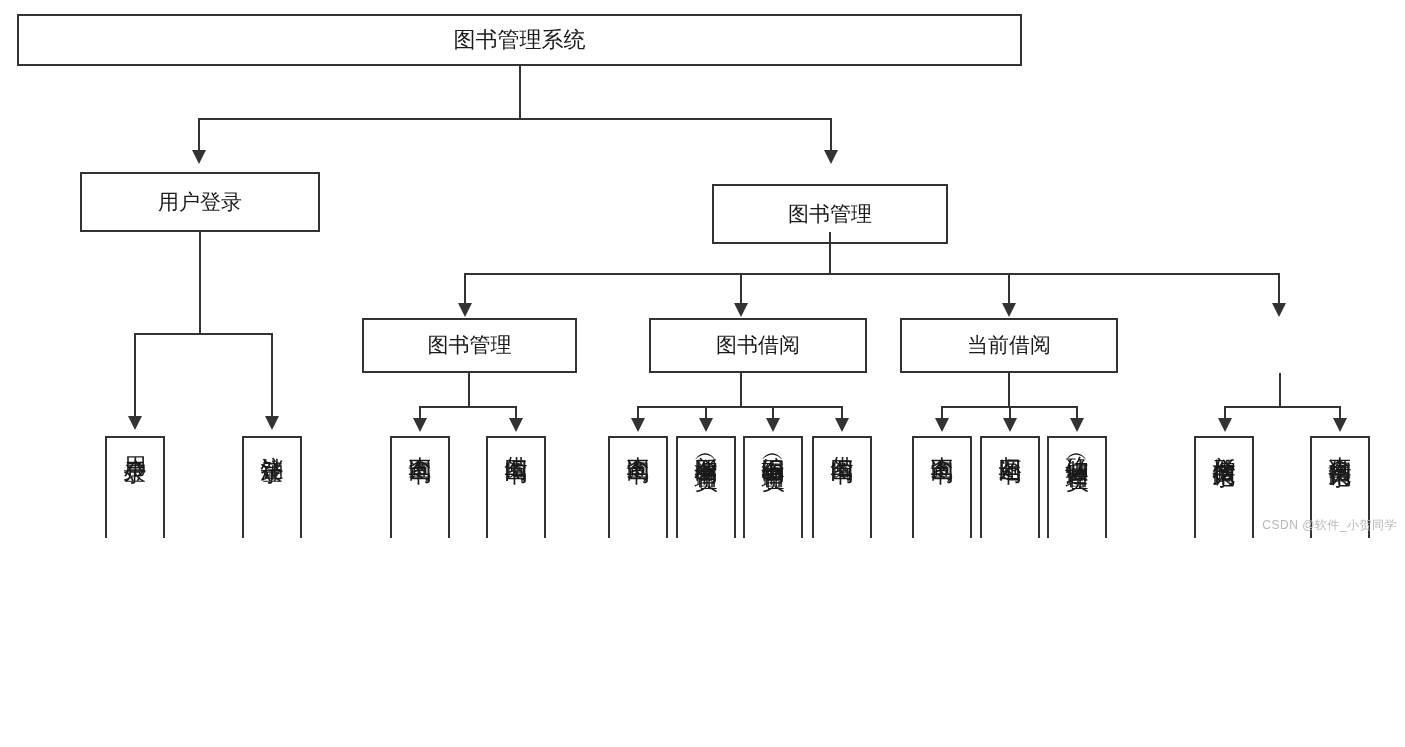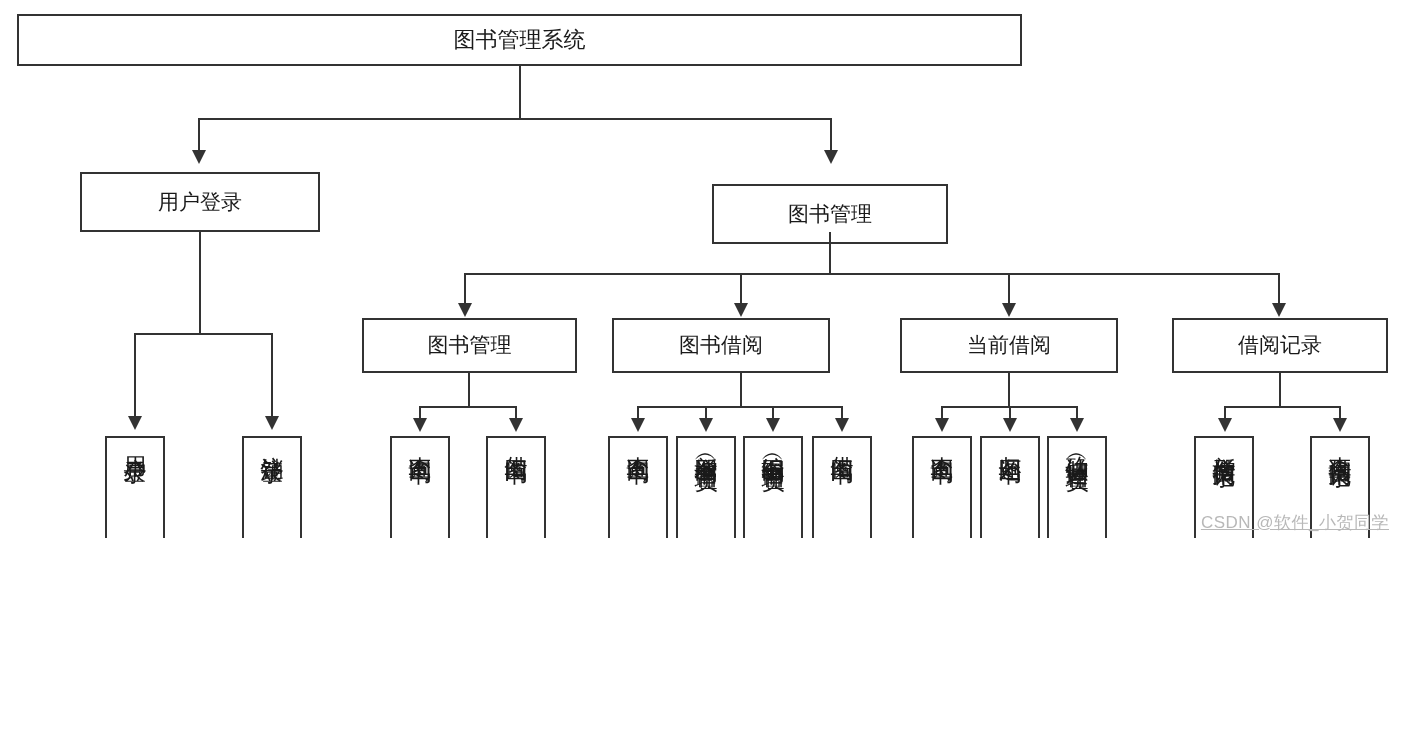--- a/index.html
+++ b/index.html
@@ -65,27 +65,26 @@
     position: absolute;
     width: 0;
     height: 0;
     border-left: 7px solid transparent;
     border-right: 7px solid transparent;
     border-top: 14px solid #333333;
   }
   
   #watermark {
     position: absolute;
-    right: 16px;
+    right: 8px;
     bottom: 4px;
-    font-size: 17px;
+    font-size: 12px;
     color: #b8b8b8;
     white-space: nowrap;
     letter-spacing: 0.5px;
-    text-decoration: underline;
   }
 </style>
 </head>
 <body>
 
 <div id="canvas">
 
   <div class="node horiz root" style="left:17px; top:14px; width:1005px; height:52px;">
     <span class="label">图书管理系统</span>
   </div>
@@ -123,28 +122,25 @@
   <div class="seg vline" style="left:740px; top:273px; width:2px; height:32px;"></div>
   <div class="arrow" style="left:734px; top:303px;"></div>
   <div class="seg vline" style="left:1008px; top:273px; width:2px; height:32px;"></div>
   <div class="arrow" style="left:1002px; top:303px;"></div>
   <div class="seg vline" style="left:1278px; top:273px; width:2px; height:32px;"></div>
   <div class="arrow" style="left:1272px; top:303px;"></div>
 
   <div class="node horiz" style="left:362px; top:318px; width:215px; height:55px;">
     <span class="label">图书管理</span>
   </div>
-  <div class="node horiz" style="left:612px; top:318px; width:218px; height:55px;">
+  <div class="node horiz" style="left:649px; top:318px; width:218px; height:55px;">
     <span class="label">图书借阅</span>
   </div>
   <div class="node horiz" style="left:900px; top:318px; width:218px; height:55px;align-items:center;">
     <span class="label">当前借阅</span>
-  </div>
-  <div class="node horiz" style="left:1172px; top:318px; width:216px; height:55px;">
-    <span class="label">借阅记录</span>
   </div>
 
   <div class="seg vline" style="left:468px; top:373px; width:2px; height:34px;"></div>
   <div class="seg hline" style="left:419px; top:406px; width:98px; height:2px;"></div>
   <div class="seg vline" style="left:419px; top:406px; width:2px; height:14px;"></div>
   <div class="arrow" style="left:413px; top:418px;"></div>
   <div class="seg vline" style="left:515px; top:406px; width:2px; height:14px;"></div>
   <div class="arrow" style="left:509px; top:418px;"></div>
 
   <div class="seg vline" style="left:740px; top:373px; width:2px; height:34px;"></div>

